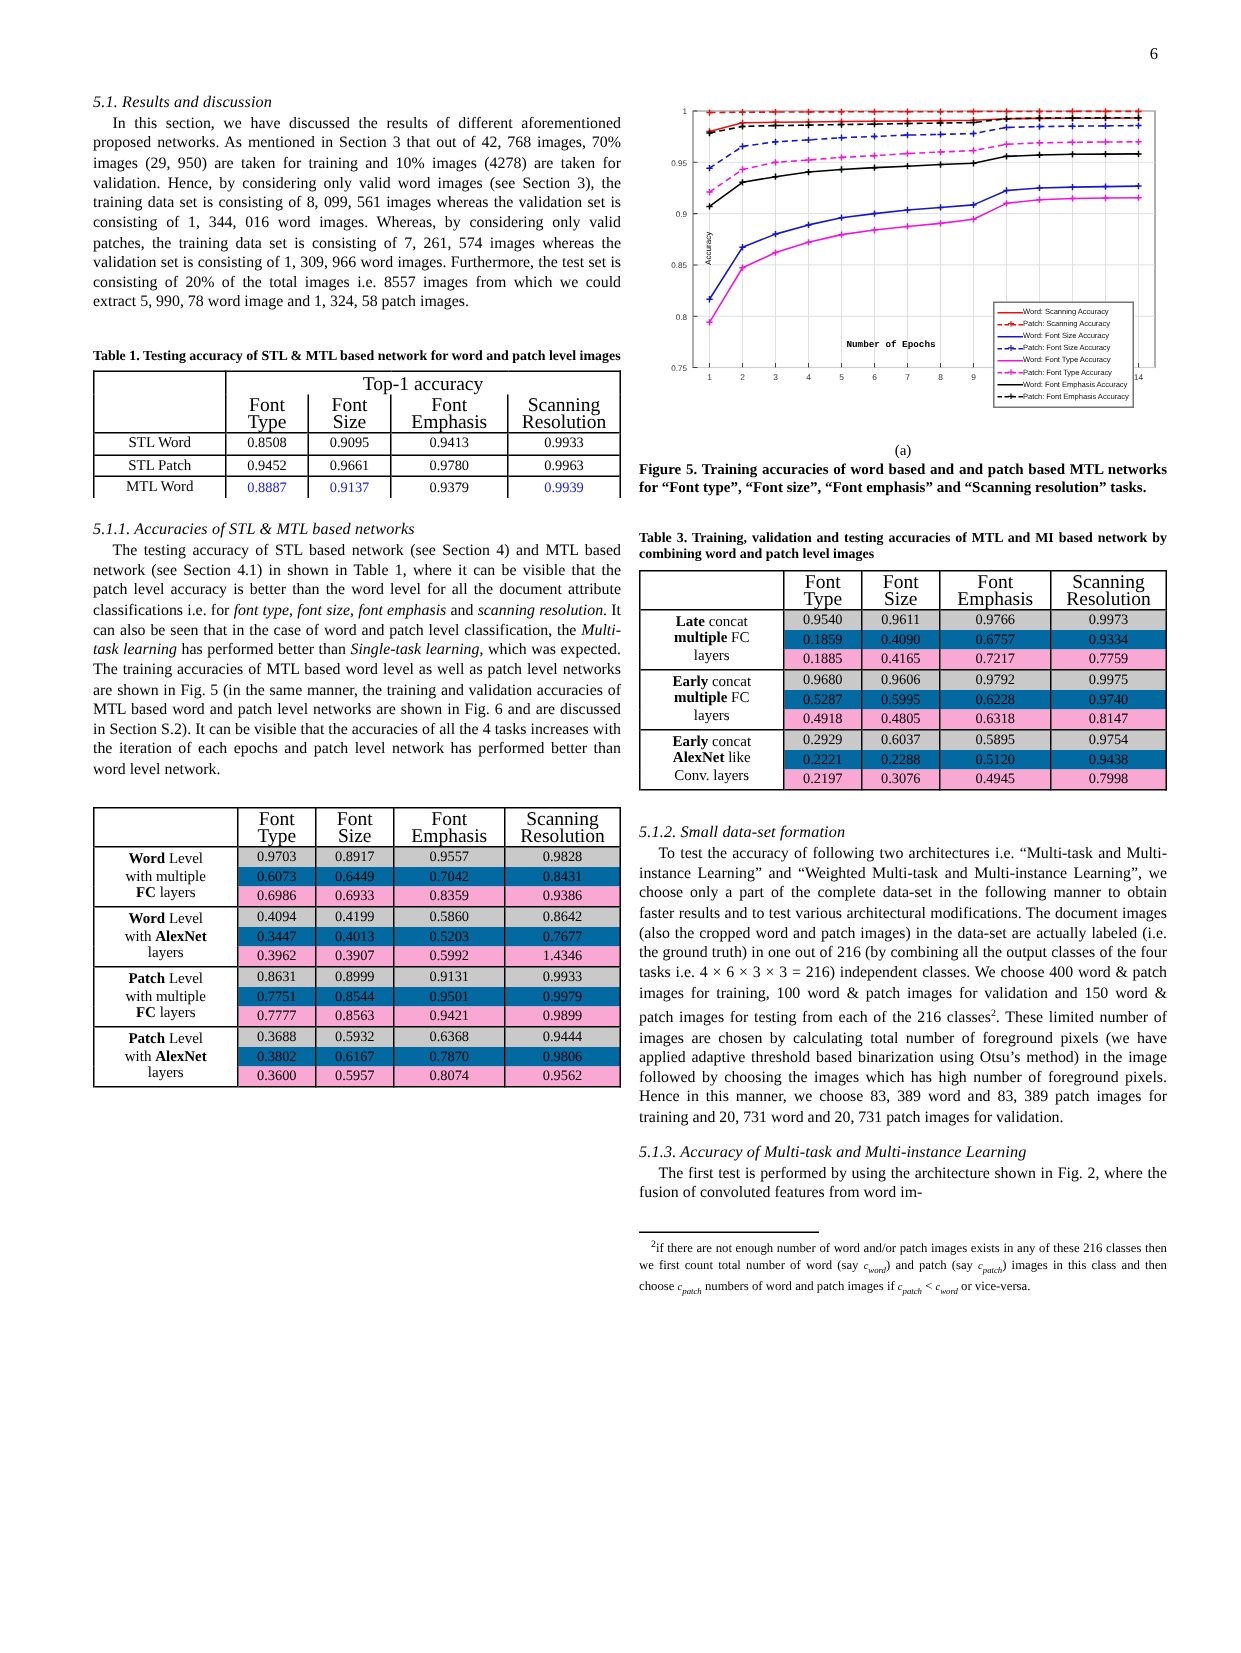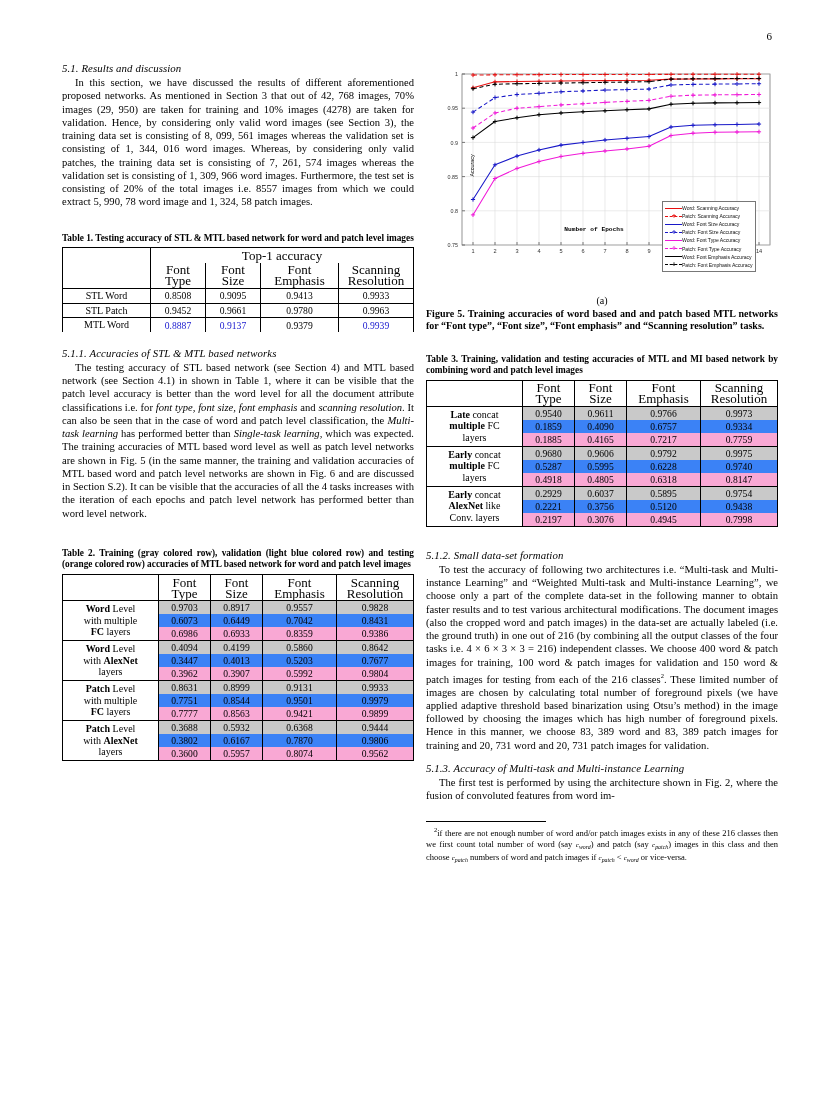--- a/index.html
+++ b/index.html
@@ -62,21 +62,21 @@
   .bb { border-bottom: 1.1px solid #000 !important; }
   .bl { border-left: 1.1px solid #000 !important; }
   .br { border-right: 1.1px solid #000 !important; }
   .thin-t { border-top: 0.6px solid #000 !important; }
   .hdr { font-weight: bold; font-size: 13px; line-height: 11px; }
   .rowlbl { font-size: 10px; line-height: 11.6px; padding-right: 4px; }
   .b { font-weight: bold; }
   .blue { color: #2020d0; }
   .bblue { color: #2020d0; font-weight: bold; }
   .g-row td.v { background: #c9c9c9; }
-  .b-row td.v { background: #3b82f6; font-family: Liberation Serif, serif; }
+  .b-row td.v { background: #0369a1; font-family: Liberation Serif, serif; }
   .o-row td.v { background: #f9a8d4; }
 
   
   .chart-wrap { position: relative; width: 352px; height: 232px; }
   .chart-svg { display:block; }
   .legend-box {
     position: absolute; left: 236px; top: 139px;
     border: 0.7px solid #777; background: #fff;
     padding: 2px 3px 2px 2px;
   }
@@ -148,21 +148,20 @@
     </tbody>
       </table>
 
     <div style="height:15px"></div>
 
     <h3 class="sec">5.1.1. Accuracies of STL &amp; MTL based networks</h3>
     <p class="body"><span>The testing accuracy of STL based network (see Section 4) and MTL based network (see Section 4.1) in shown in Table 1, where it can be visible that the patch level accuracy is better than the word level for all the document attribute classifications i.e. for </span><span class="it">font type, font size, font emphasis</span><span> and </span><span class="it">scanning resolution</span><span>. It can also be seen that in the case of word and patch level classification, the </span><span class="it">Multi-task learning</span><span> has performed better than </span><span class="it">Single-task learning</span><span>, which was expected. The training accuracies of MTL based word level as well as patch level networks are shown in Fig. 5 (in the same manner, the training and validation accuracies of MTL based word and patch level networks are shown in Fig. 6 and are discussed in Section S.2). It can be visible that the accuracies of all the 4 tasks increases with the iteration of each epochs and patch level network has performed better than word level network.</span></p>
 
     <div style="height:18px"></div>
 
-    <div class="caption">Table 2. Training (gray colored row), validation (light blue colored row) and testing (orange colored row) accuracies of MTL based network for word and patch level images</div>
 
     <table class="tbl">
       <tbody>
           <tr>
         <td class="bt bl br" style="width:96px;height:26px;"></td>
         <td class="bt br hdr" style="width:52px;">Font<br>Type</td>
         <td class="bt br hdr" style="width:52px;">Font<br>Size</td>
         <td class="bt br hdr" style="width:74px;">Font<br>Emphasis</td>
         <td class="bt br hdr">Scanning<br>Resolution</td>
       </tr>
@@ -197,21 +196,21 @@
       <tr class="b-row">
         <td class="br v">0.3447</td>
         <td class="br v">0.4013</td>
         <td class="br v">0.5203</td>
         <td class="br v">0.7677</td>
       </tr>
       <tr class="o-row">
         <td class="br v">0.3962</td>
         <td class="br v">0.3907</td>
         <td class="br v">0.5992</td>
-        <td class="br v">0.9804</td>
+        <td class="br v">1.4346</td>
       </tr>
 
       <tr class="g-row bt">
         <td class="bl br rowlbl bt" rowspan="3"><span class="b">Patch</span> Level<br>with multiple<br><span class="b">FC</span> layers</td>
         <td class="br v bt">0.8631</td>
         <td class="br v bt">0.8999</td>
         <td class="br v bt">0.9131</td>
         <td class="br v bt">0.9933</td>
       </tr>
       <tr class="b-row">
@@ -666,21 +665,21 @@
 
       <tr class="g-row bt">
         <td class="bl br rowlbl bt" rowspan="3"><span class="b">Early</span> concat<br><span class="b">AlexNet</span> like<br>Conv. layers</td>
         <td class="br v bt">0.2929</td>
         <td class="br v bt">0.6037</td>
         <td class="br v bt">0.5895</td>
         <td class="br v bt">0.9754</td>
       </tr>
       <tr class="b-row">
         <td class="br v">0.2221</td>
-        <td class="br v">0.3756</td>
+        <td class="br v">0.2288</td>
         <td class="br v">0.5120</td>
         <td class="br v">0.9438</td>
       </tr>
       <tr class="o-row bb">
         <td class="br v bb">0.2197</td>
         <td class="br v bb">0.3076</td>
         <td class="br v bb">0.4945</td>
         <td class="br v bb">0.7998</td>
       </tr>
     </tbody>

